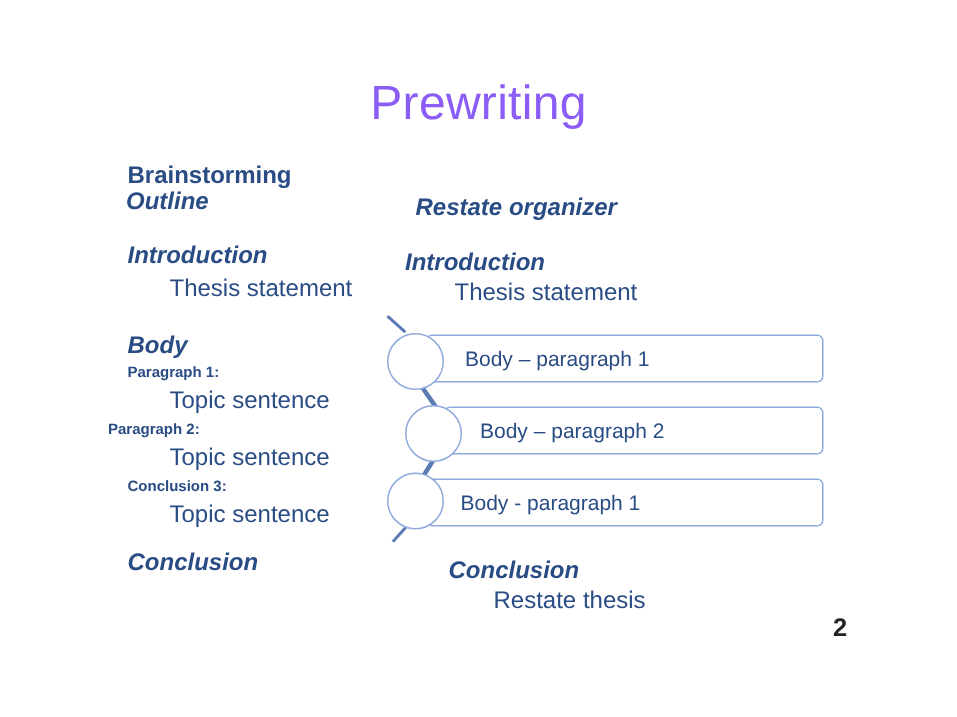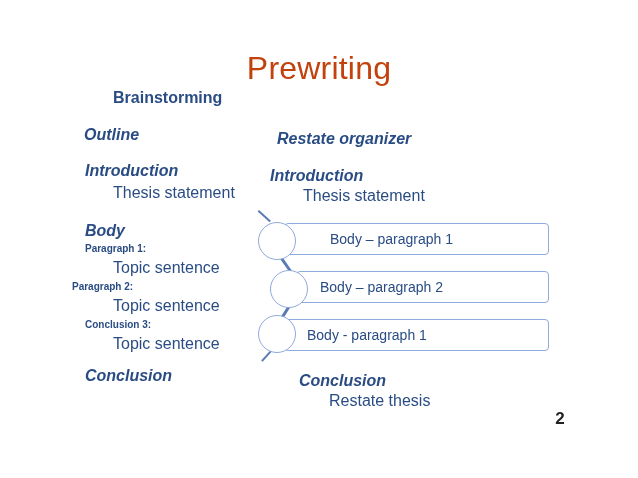--- a/index.html
+++ b/index.html
@@ -20,21 +20,21 @@
 
   
   .slide-title {
     position: absolute;
     left: 0;
     top: 50px;
     width: 638px;
     text-align: center;
     font-size: 32px;
     font-weight: 400;
-    color: #c2410c;
+    color: #8b5cf6;
     letter-spacing: 0.2px;
     white-space: nowrap;
   }
 
   
   .txt {
     position: absolute;
     color: #2a4c84;
     white-space: nowrap;
     line-height: 1.15;
@@ -96,21 +96,21 @@
 </style>
 </head>
 <body>
 
 <div id="slide">
 
   <div class="slide-title">Prewriting</div>
 
   <div id="left-col">
 
-    <div class="txt bold s16" style="left:85px; top:89px;margin-left:28px;">Brainstorming</div>
+    <div class="txt bold s16" style="left:85px; top:109px;">Brainstorming</div>
 
     <div class="txt bi s16" style="left:84px; top:126px;">Outline</div>
 
     <div class="txt bi s16" style="left:85px; top:162px;">Introduction</div>
 
     <div class="txt it s16" style="left:113px; top:184px;">Thesis statement</div>
 
     <div class="txt bi s16" style="left:85px; top:222px;">Body</div>
 
     <div class="txt it bold s13" style="left:85px; top:243px;">Paragraph 1:</div>
@@ -139,21 +139,21 @@
     <div class="connector" style="left:259px; top:210px; width:16px; height:2px; transform:rotate(42deg);"></div>
 
     <div class="connector" style="left:281px; top:255px; width:20px; height:3px; transform:rotate(55deg);"></div>
 
     <div class="connector" style="left:293px; top:303px; width:20px; height:3px; transform:rotate(122deg);"></div>
 
     <div class="connector" style="left:276px; top:347px; width:20px; height:2px; transform:rotate(132deg);"></div>
 
     <div class="org-box" style="left:284px; top:223px; width:265px; height:32px;"></div>
     <div class="org-circle" style="left:258px; top:222px;"></div>
-    <div class="org-box-label" style="left:310px; top:231px;margin-left:20px;">Body – paragraph 1</div>
+    <div class="org-box-label" style="left:310px; top:231px;">Body – paragraph 1</div>
 
     <div class="org-box" style="left:296px; top:271px; width:253px; height:32px;"></div>
     <div class="org-circle" style="left:270px; top:270px;"></div>
     <div class="org-box-label" style="left:320px; top:279px;">Body – paragraph 2</div>
 
     <div class="org-box" style="left:284px; top:319px; width:265px; height:32px;"></div>
     <div class="org-circle" style="left:258px; top:315px;"></div>
     <div class="org-box-label" style="left:307px; top:327px;">Body - paragraph 1</div>
 
     <div class="txt bi s16" style="left:299px; top:372px;">Conclusion</div>

